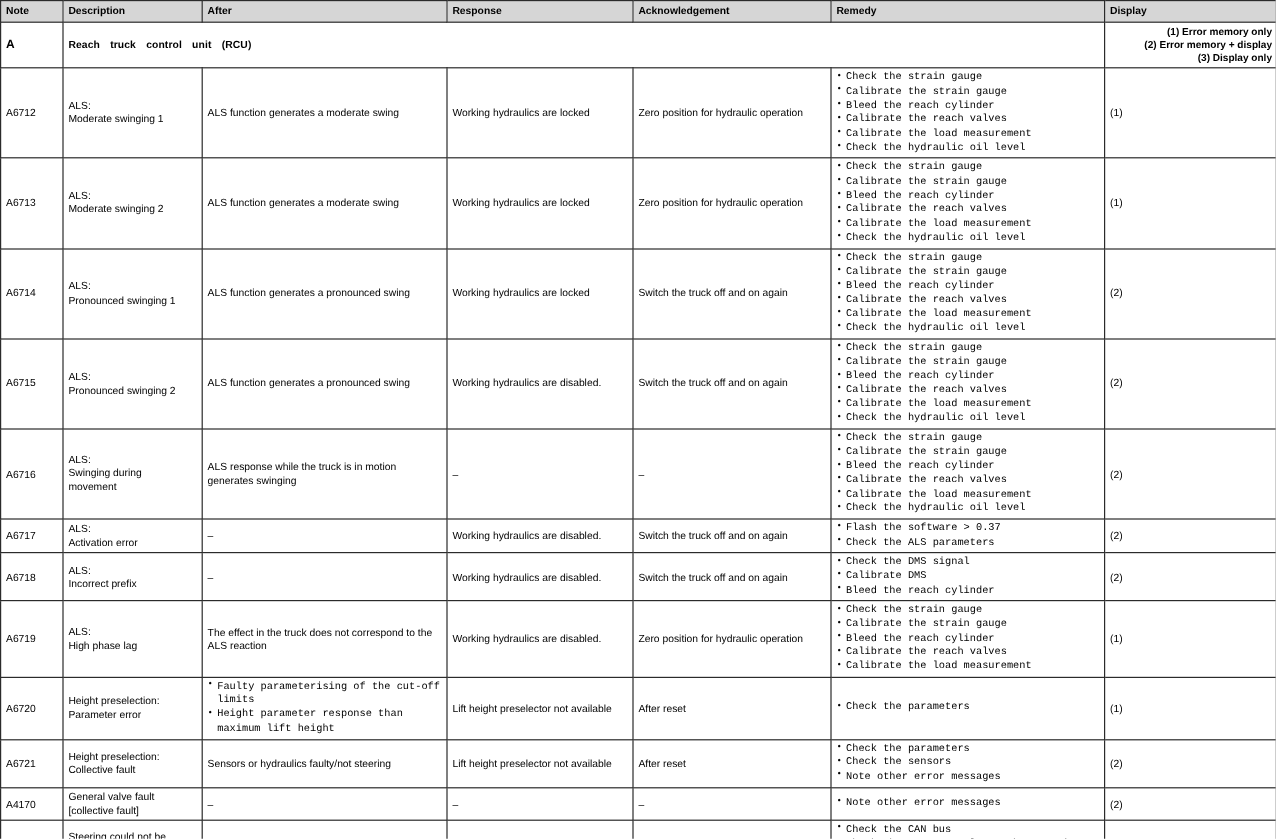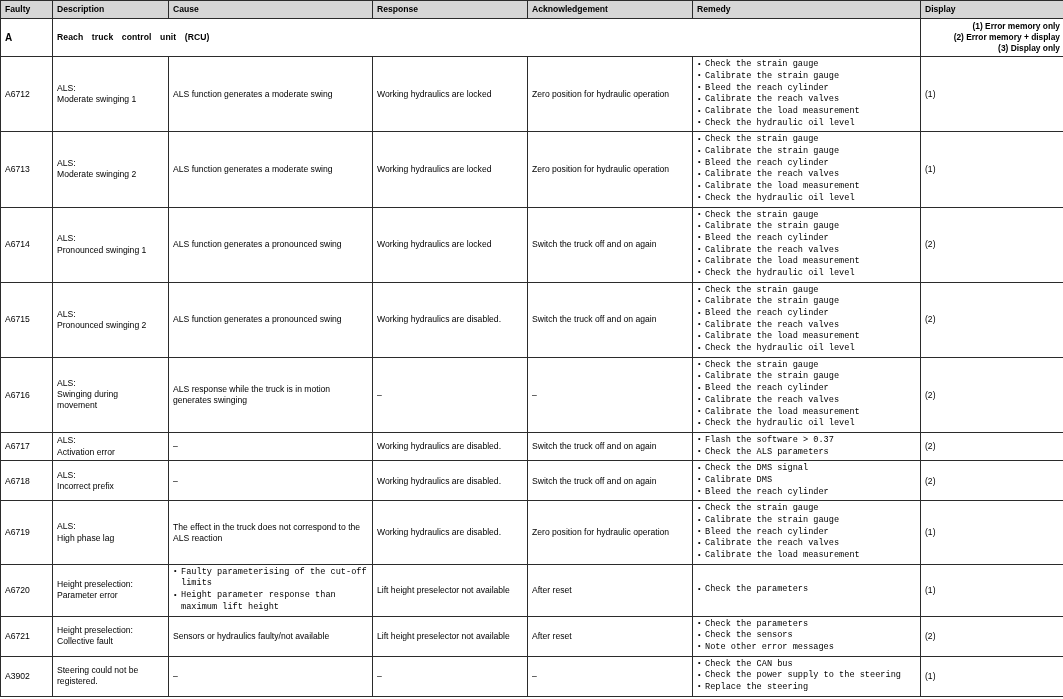--- a/index.html
+++ b/index.html
@@ -105,23 +105,23 @@
     <col class="c-error">
       <col class="c-desc">
       <col class="c-cause">
       <col class="c-resp">
     <col class="c-ack">
       <col class="c-rem">
       <col class="c-disp">
   </colgroup>
   <thead>
     <tr>
-      <th>Faulty</th>
+      <th>Note</th>
       <th>Description</th>
-      <th>Cause</th>
+      <th>After</th>
       <th>Response</th>
       <th>Acknowledgement</th>
       <th>Remedy</th>
       <th>Display</th>
     </tr>
   </thead>
   <tbody id="table-body">
       <tr class="section-row">
         <td class="section-code">A</td>
         <td class="section-title" colspan="5">Reach truck control unit (RCU)</td>
@@ -281,27 +281,40 @@
         <td class="remedy-cell">
           <ul class="bullets">
             <li>Check the parameters</li>
           </ul>
         </td>
         <td>(1)</td>
       </tr>
       <tr>
         <td class="code-cell">A6721</td>
         <td class="two-line">Height preselection:<br>Collective fault</td>
-        <td class="cause-cell">Sensors or hydraulics faulty/not available</td>
+        <td class="cause-cell">Sensors or hydraulics faulty/not steering</td>
         <td>Lift height preselector not available</td>
         <td>After reset</td>
         <td class="remedy-cell">
           <ul class="bullets">
             <li>Check the parameters</li>
             <li>Check the sensors</li>
+            <li>Note other error messages</li>
+          </ul>
+        </td>
+        <td>(2)</td>
+      </tr>
+      <tr>
+        <td class="code-cell">A4170</td>
+        <td class="two-line">General valve fault<br>[collective fault]</td>
+        <td class="cause-cell">–</td>
+        <td>–</td>
+        <td>–</td>
+        <td class="remedy-cell">
+          <ul class="bullets">
             <li>Note other error messages</li>
           </ul>
         </td>
         <td>(2)</td>
       </tr>
       <tr>
         <td class="code-cell">A3902</td>
         <td class="two-line">Steering could not be<br>registered.</td>
         <td class="cause-cell">–</td>
         <td>–</td>

